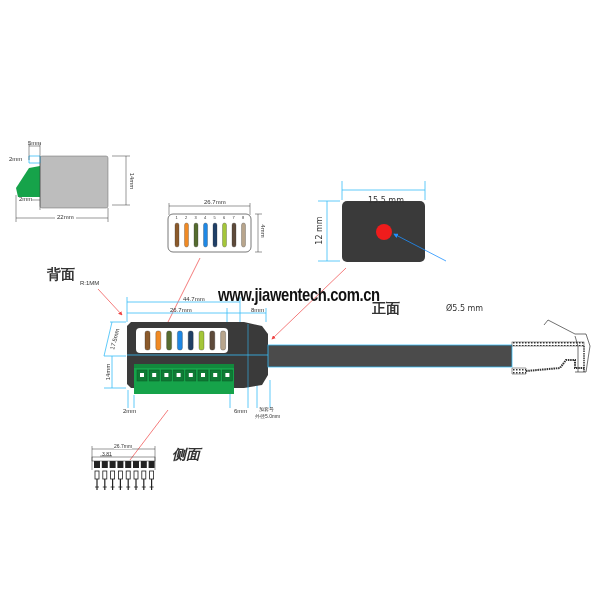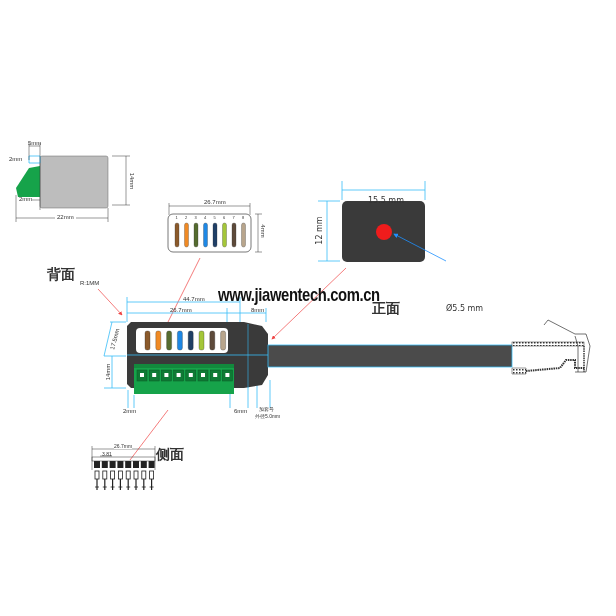--- a/index.html
+++ b/index.html
@@ -250,16 +250,16 @@
 <div class="abs dim" style="left:80px;top:280px;">R:1MM</div>
 <div class="abs dim" style="left:183px;top:296px;">44.7mm</div>
 <div class="abs dim" style="left:170px;top:307px;">26.7mm</div>
 <div class="abs dim" style="left:251px;top:307px;">8mm</div>
 <div class="abs dim" style="left:104px;top:336px;transform:rotate(-75deg);">17.5mm</div>
 <div class="abs dim" style="left:100px;top:369px;transform:rotate(-90deg);">14mm</div>
 <div class="abs dim" style="left:123px;top:408px;">2mm</div>
 <div class="abs dim" style="left:234px;top:408px;">6mm</div>
 <div class="abs dim" style="left:259px;top:406px;font-size:5px;">加套号</div>
 <div class="abs dim" style="left:255px;top:413px;font-size:5px;">外径5.0mm</div>
-<div class="abs caption" style="left:156px;top:410px;">侧面</div>
+<div class="abs caption" style="left:172px;top:410px;font-style:italic;">侧面</div>
 
 <div class="abs dim" style="left:114px;top:443px;font-size:5px;background:#fff;">26.7mm</div>
 <div class="abs dim" style="left:102px;top:451px;font-size:5px;">3.81</div>
 
 </body></html>

